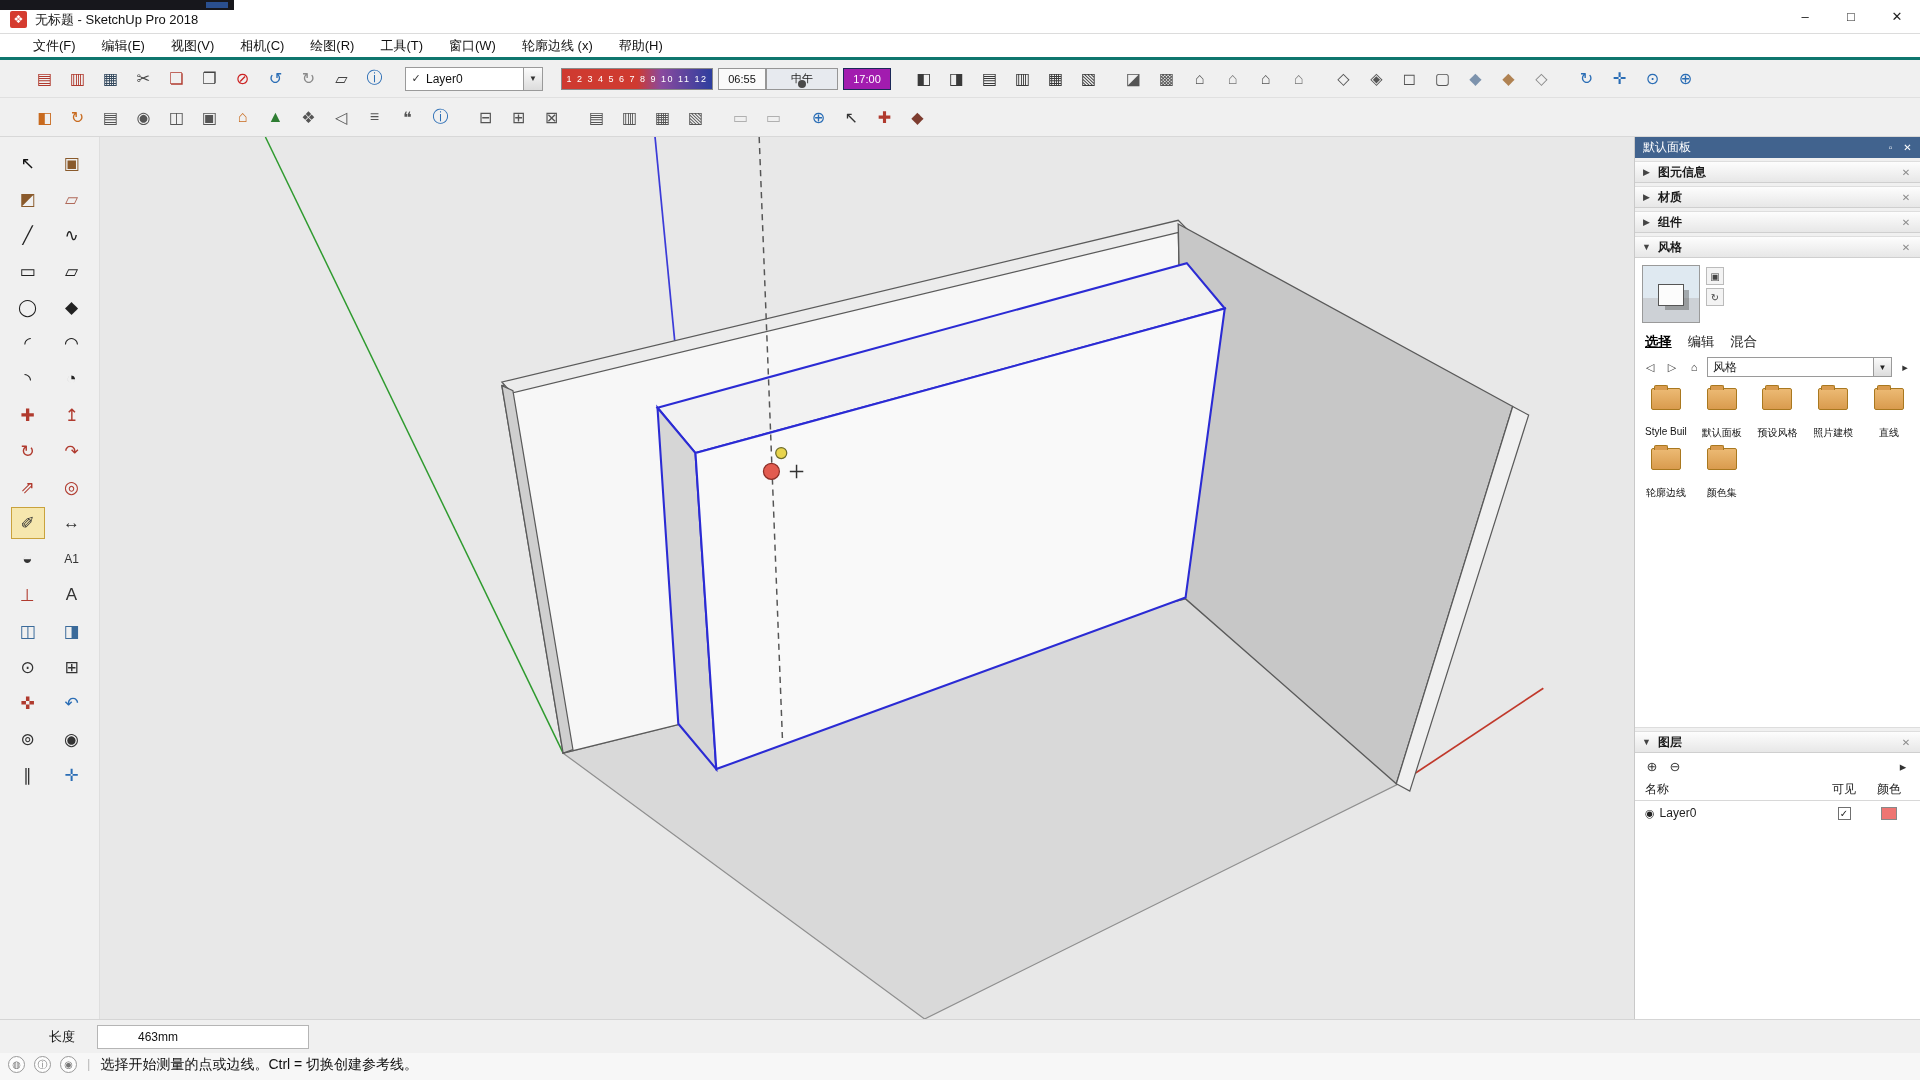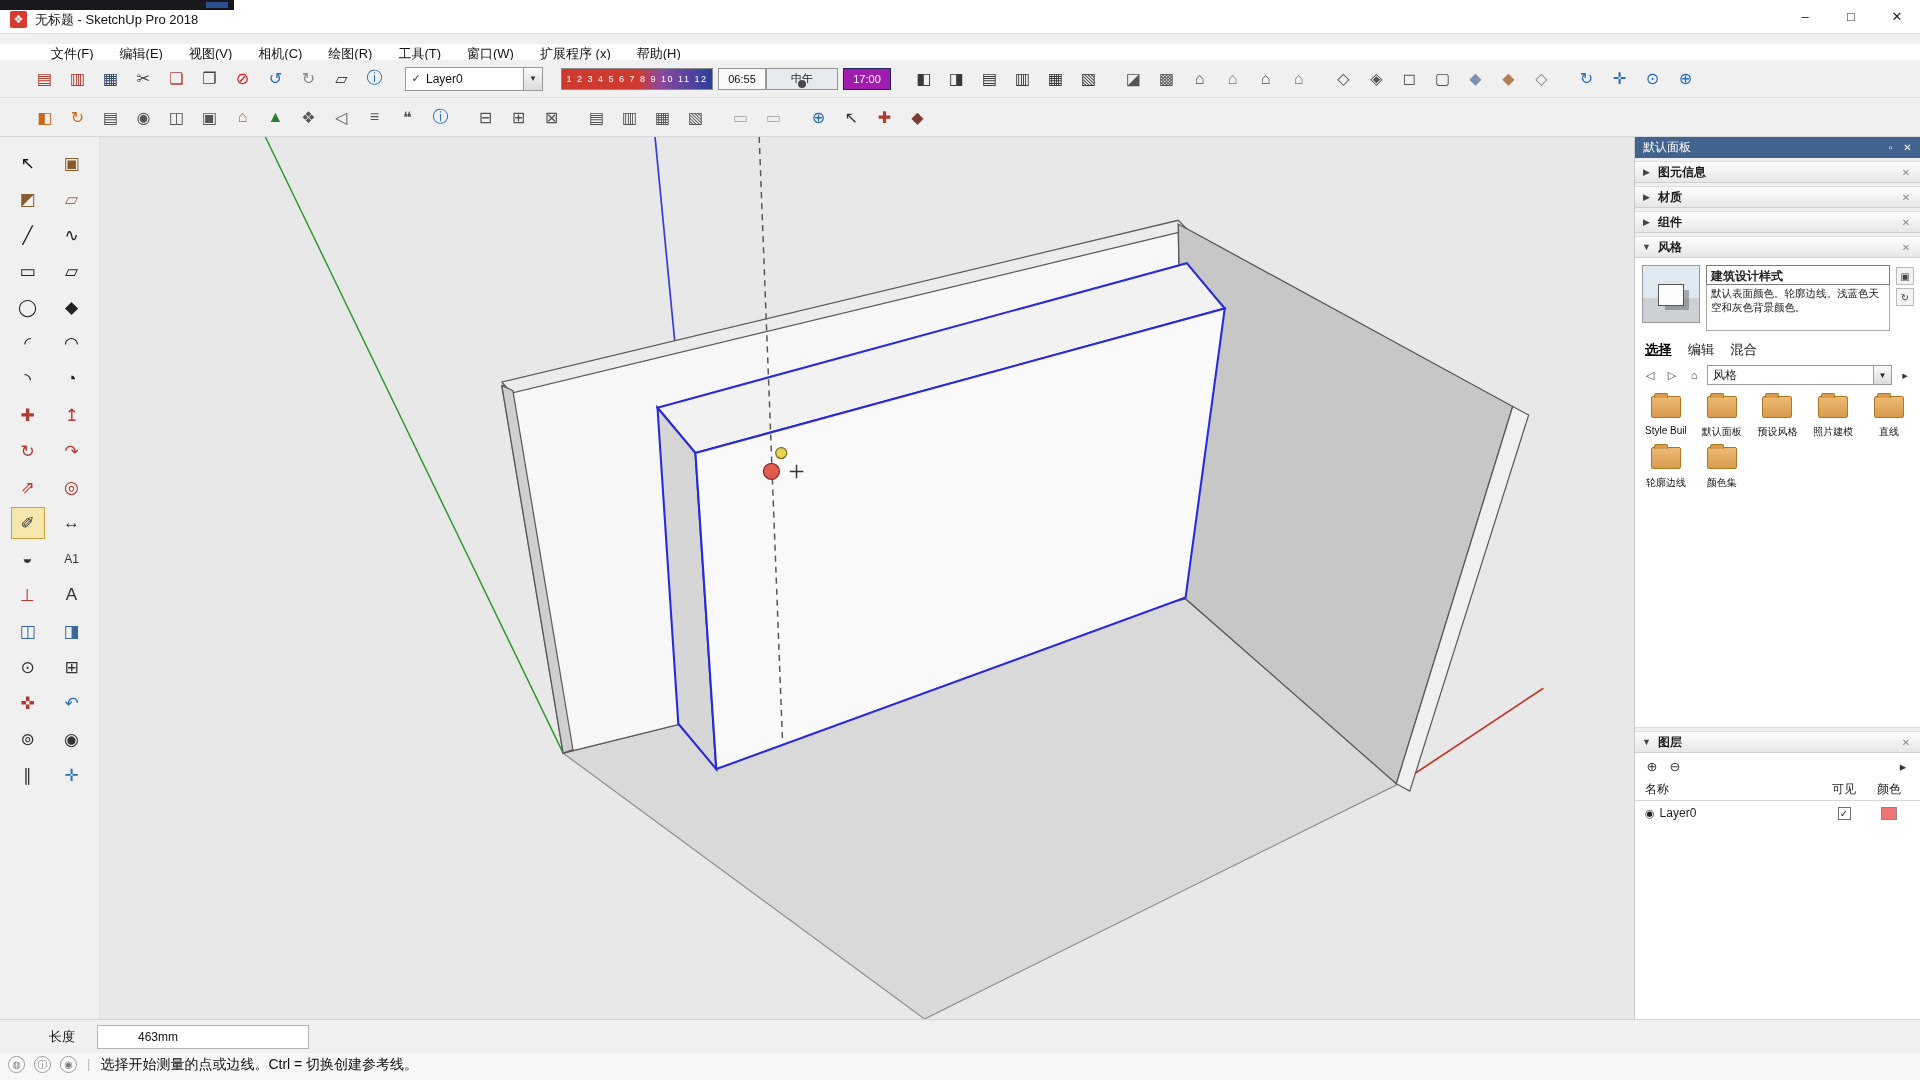--- a/index.html
+++ b/index.html
@@ -12,21 +12,21 @@
 .artifact::after{content:"";position:absolute;right:6px;top:2px;width:22px;height:6px;background:#2a4f8f}
 
 
 .titlebar{position:absolute;left:0;top:0;width:1920px;height:34px;background:#ffffff;border-bottom:1px solid #dcdcdc;display:flex;align-items:center;padding-left:10px;z-index:20}
 .app-icon{width:17px;height:17px;background:#d53b2f;border-radius:2px;color:#fff;font-size:11px;display:flex;align-items:center;justify-content:center;margin-right:8px;margin-top:6px}
 .titlebar .title{font-size:13px;color:#111;margin-top:6px}
 .wincontrols{margin-left:auto;display:flex;height:34px}
 .wincontrols button{width:46px;height:34px;border:none;background:transparent;font-size:13px;color:#222}
 
 
-.menubar{position:absolute;left:0;top:44px;width:1920px;height:26px;background:#fff;border-bottom:7px solid #0f766e;display:flex;align-items:center;padding-left:38px}
+.menubar{position:absolute;left:0;top:34px;width:1920px;height:26px;background:#fff;border-bottom:3px solid #0f766e;display:flex;align-items:center;padding-left:20px}
 .menu-item{border:none;background:transparent;font-size:13px;color:#111;padding:0 13px;height:26px}
 
 
 .toolbar1{position:absolute;left:0;top:60px;width:1920px;height:38px;background:#f0f0f0;border-bottom:1px solid #e0e0e0;display:flex;align-items:center;padding-left:30px}
 .toolbar2{position:absolute;left:0;top:98px;width:1920px;height:39px;background:#f0f0f0;border-bottom:1px solid #d8d8d8;display:flex;align-items:center;padding-left:30px}
 .tbgroup{display:flex;align-items:center;gap:4px;margin-right:16px}
 .tbico{display:inline-flex;align-items:center;justify-content:center;width:29px;height:29px;border:1px solid transparent;background:transparent;font-size:16px;color:#444;padding:0}
 
 .layer-combo{display:flex;align-items:center;width:138px;height:24px;background:#fff;border:1px solid #9a9a9a;font-size:12px;margin-right:18px}
 .layer-combo .chk{width:20px;text-align:center;color:#333;font-size:11px}
@@ -69,21 +69,21 @@
 .style-btns{display:flex;flex-direction:column;gap:3px;padding-top:2px;width:20px}
 .style-btns button{width:18px;height:18px;border:1px solid #bbb;background:#f3f3f3;font-size:10px;color:#444;padding:0}
 .style-tabs{display:flex;gap:16px;padding:5px 10px 3px;font-size:12px}
 .style-tab{background:none;border:none;color:#222;padding:0}
 .style-tab[data-active="true"]{font-weight:bold;text-decoration:underline;color:#000}
 .style-nav{display:flex;align-items:center;gap:4px;padding:3px 6px}
 .style-nav .nbtn{width:18px;height:18px;border:none;background:transparent;font-size:11px;color:#333;padding:0}
 .style-combo{flex:1;height:20px;border:1px solid #9a9a9a;background:#fff;display:flex;align-items:center;font-size:12px;padding-left:5px}
 .style-combo .arrow{margin-left:auto;width:18px;height:100%;display:flex;align-items:center;justify-content:center;background:linear-gradient(#fbfbfb,#dcdcdc);border-left:1px solid #9a9a9a;font-size:8px}
 .folders{display:grid;grid-template-columns:repeat(5,1fr);gap:8px 2px;padding:8px 4px 4px}
-.folderitem{display:flex;flex-direction:column;align-items:center;gap:7px;min-width:0}
+.folderitem{display:flex;flex-direction:column;align-items:center;gap:16px;min-width:0}
 .folder{width:30px;height:22px;background:linear-gradient(#ecba74,#d99b4e);border:1px solid #a9781f;border-radius:2px;position:relative}
 .folder::before{content:"";position:absolute;top:-4px;left:2px;width:12px;height:4px;background:#d99b4e;border:1px solid #a9781f;border-bottom:none;border-radius:2px 2px 0 0}
 .folderlabel{font-size:10px;color:#111;max-width:52px;white-space:nowrap;overflow:hidden}
 .layers-body{background:#fff;flex:1;display:flex;flex-direction:column}
 .layers-toolbar{display:flex;align-items:center;gap:5px;padding:4px 8px}
 .layers-toolbar button{width:18px;height:18px;border:none;background:transparent;font-size:13px;color:#333;padding:0}
 .layers-toolbar .sp{flex:1}
 .layers-grid{display:grid;grid-template-columns:1fr 48px 42px;padding:0 10px;font-size:12px;align-items:center}
 .layers-grid.head{border-bottom:1px solid #d8d8d8;height:22px;color:#222}
 .layer-row{height:24px}
@@ -125,21 +125,21 @@
     <button class="menu-item">视图(V)</button>
 
     <button class="menu-item">相机(C)</button>
 
     <button class="menu-item">绘图(R)</button>
 
     <button class="menu-item">工具(T)</button>
 
     <button class="menu-item">窗口(W)</button>
 
-    <button class="menu-item">扩展程序 (x)</button>
+    <button class="menu-item">轮廓边线 (x)</button>
 
     <button class="menu-item">帮助(H)</button>
   </nav>
 
 <div class="toolbar1">
   <div class="tbgroup">
 
       <button class="tbico" style="color:#b03a2e">▤</button>
 
       <button class="tbico" style="color:#b03a2e">▥</button>
@@ -431,24 +431,20 @@
     <span class="lbl">风格</span>
     <span class="sp"></span>
     <button class="x">✕</button>
   </div>
 
   <div class="styles-body">
     <div class="style-top">
       <div class="style-thumb">
           <div class="cube"></div>
         </div>
-      <div class="style-meta">
-        <div class="style-name">建筑设计样式</div>
-        <div class="style-desc">默认表面颜色。轮廓边线。浅蓝色天空和灰色背景颜色。</div>
-      </div>
       <div class="style-btns">
         <button>▣</button>
         <button>↻</button>
       </div>
     </div>
     <div class="style-tabs">
 
         <button class="style-tab" data-active="true">选择</button>
 
         <button class="style-tab" data-active="false">编辑</button>

